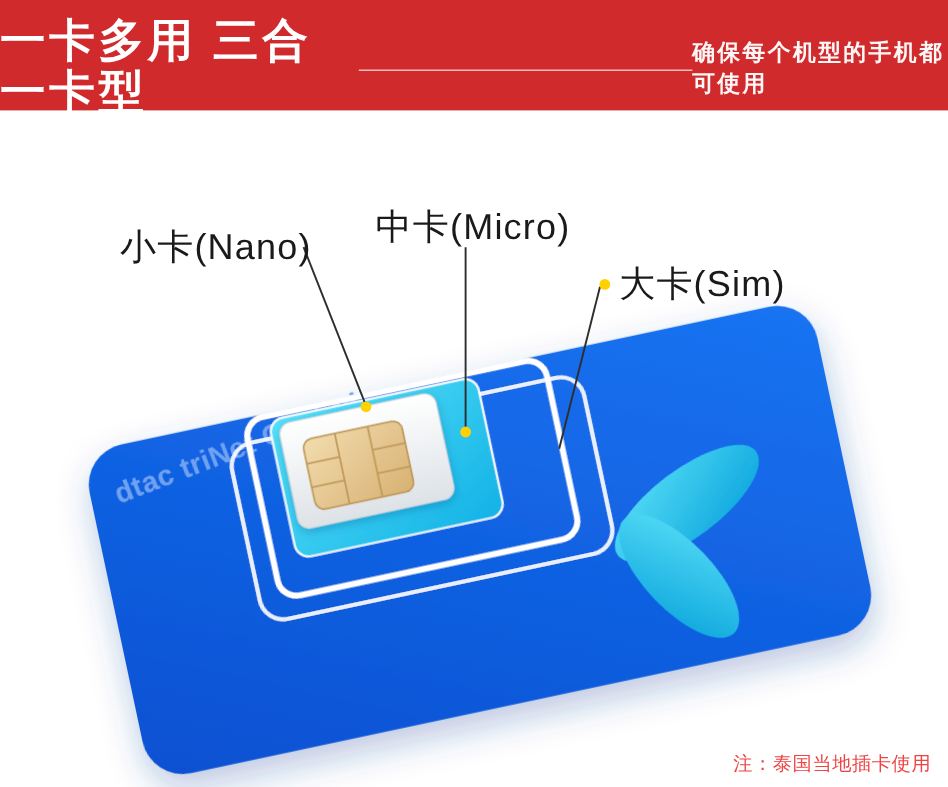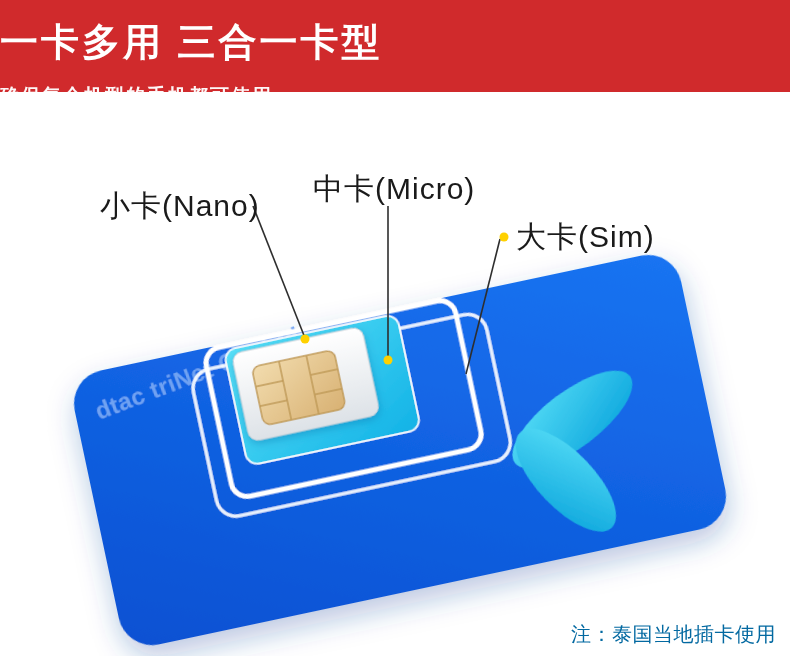--- a/index.html
+++ b/index.html
@@ -8,21 +8,21 @@
     width:790px;height:656px;
     overflow:hidden;
     background:#ffffff;
     font-family:"Liberation Sans","DejaVu Sans",sans-serif;
   }
   
   .banner{
     position:absolute;top:0;left:0;
     width:790px;height:92px;
     background:#d02a2c;
-    display:flex;flex-direction:column;align-items:flex-start;
+    display:flex;flex-direction:row;align-items:center;
     box-sizing:border-box;padding-top:22px;
   }
   .banner h1{
     margin:0;
     font-size:38px;line-height:1.1;
     font-weight:700;color:#ffffff;
     letter-spacing:3px;
   }
   .banner .divider{
     width:356px;height:1px;
@@ -47,21 +47,21 @@
   }
   .leader{stroke:#2e2e2e;stroke-width:1.6;fill:none;}
   .dot{fill:#ffd100;}
   .brand{
     font-size:24px;font-weight:700;
     fill:#6fa2f2;letter-spacing:0.5px;
   }
   
   .footnote{
     position:absolute;right:14px;bottom:8px;
-    font-size:20px;color:#0369a1;
+    font-size:16px;color:#ef4444;
     letter-spacing:0.5px;
   }
 </style>
 </head>
 <body>
 
 <div class="page">
 
   <header class="banner">
     <h1>一卡多用 三合一卡型</h1>

